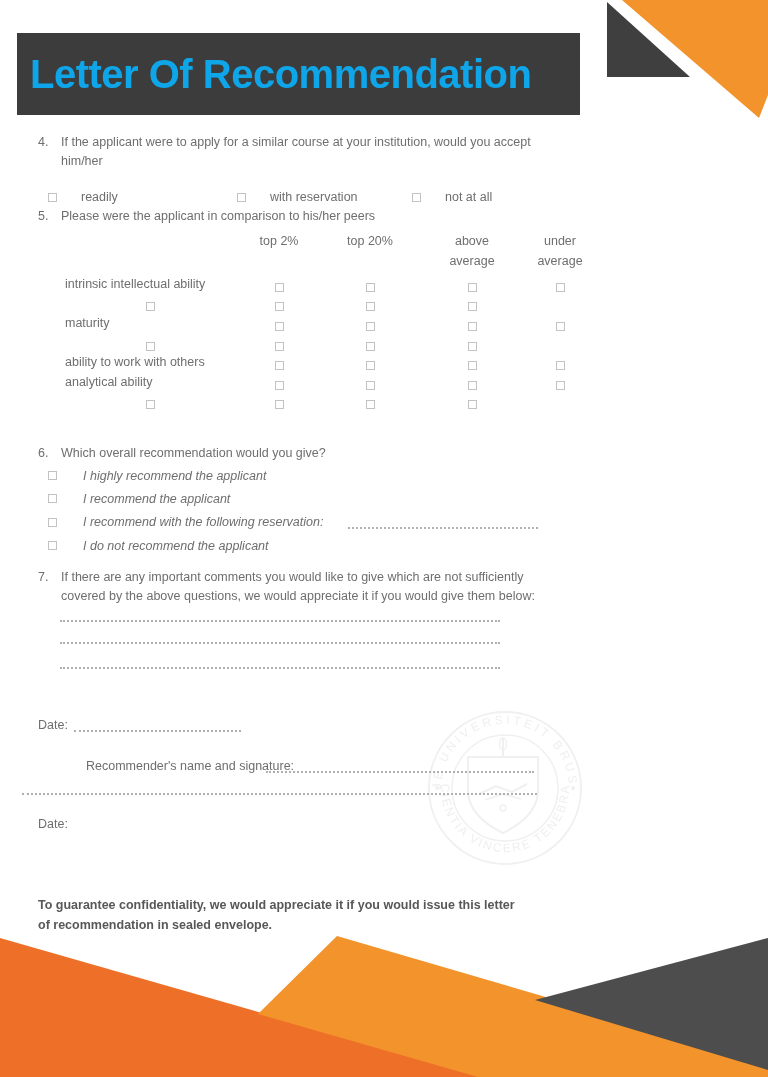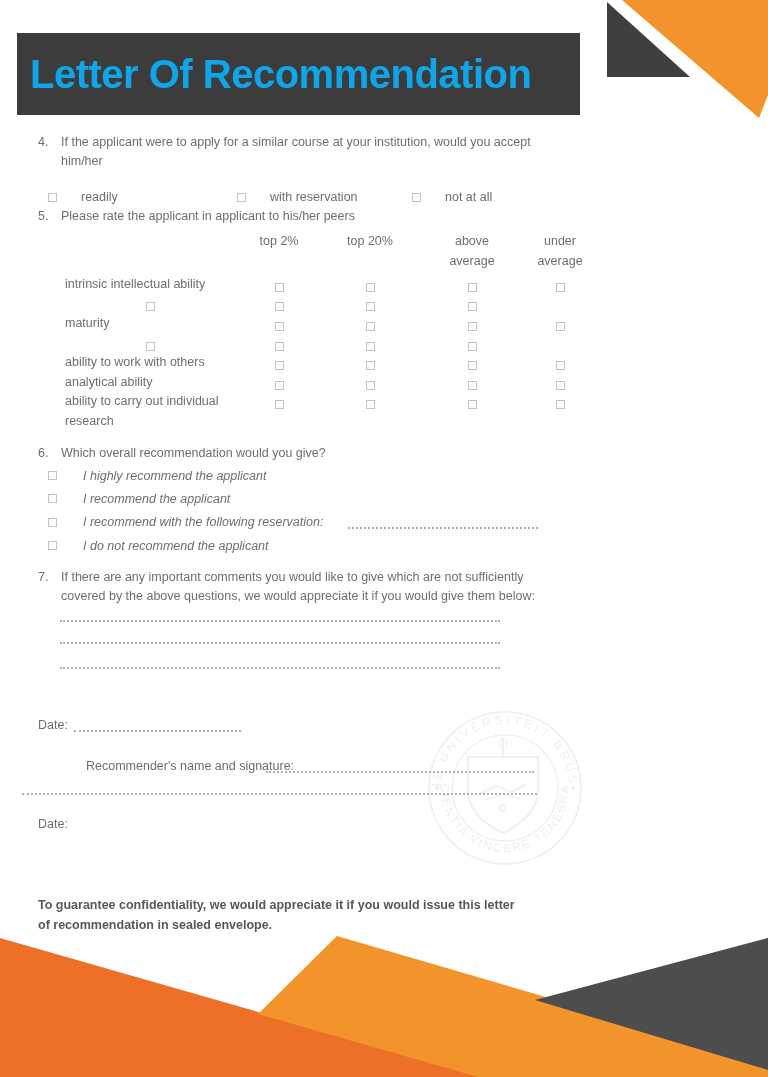--- a/index.html
+++ b/index.html
@@ -135,21 +135,21 @@
       <span class="lbl">with reservation</span>
     </div>
     <div class="q4o" id="q4o3">
       <span class="cb"></span>
       <span class="lbl">not at all</span>
     </div>
   </div>
 
   <div class="q" id="q5">
     <span class="qnum">5.</span>
-    <span class="qtext">Please rate the applicant in applicant to his/her peers</span>
+    <span class="qtext">Please were the applicant in comparison to his/her peers</span>
   </div>
 
   <div id="q5table">
     <div class="thead">
       <div class="th"></div>
       <div class="th">top 2%</div>
       <div class="th">top 20%</div>
       <div class="th">above
 average</div>
       <div class="th">under
@@ -189,21 +189,20 @@
       <div class="tcell"><span class="cb"></span></div>
     </div>
     <div class="trow">
       <div class="tlabel">analytical ability</div>
       <div class="tcell"><span class="cb"></span></div>
       <div class="tcell"><span class="cb"></span></div>
       <div class="tcell"><span class="cb"></span></div>
       <div class="tcell"><span class="cb"></span></div>
     </div>
     <div class="trow wrap">
-      <div class="tlabel">ability to carry out individual research</div>
       <div class="tcell"><span class="cb"></span></div>
       <div class="tcell"><span class="cb"></span></div>
       <div class="tcell"><span class="cb"></span></div>
       <div class="tcell"><span class="cb"></span></div>
     </div>
   </div>
 
   <div class="q" id="q6">
     <span class="qnum">6.</span>
     <span class="qtext">Which overall recommendation would you give?</span>

